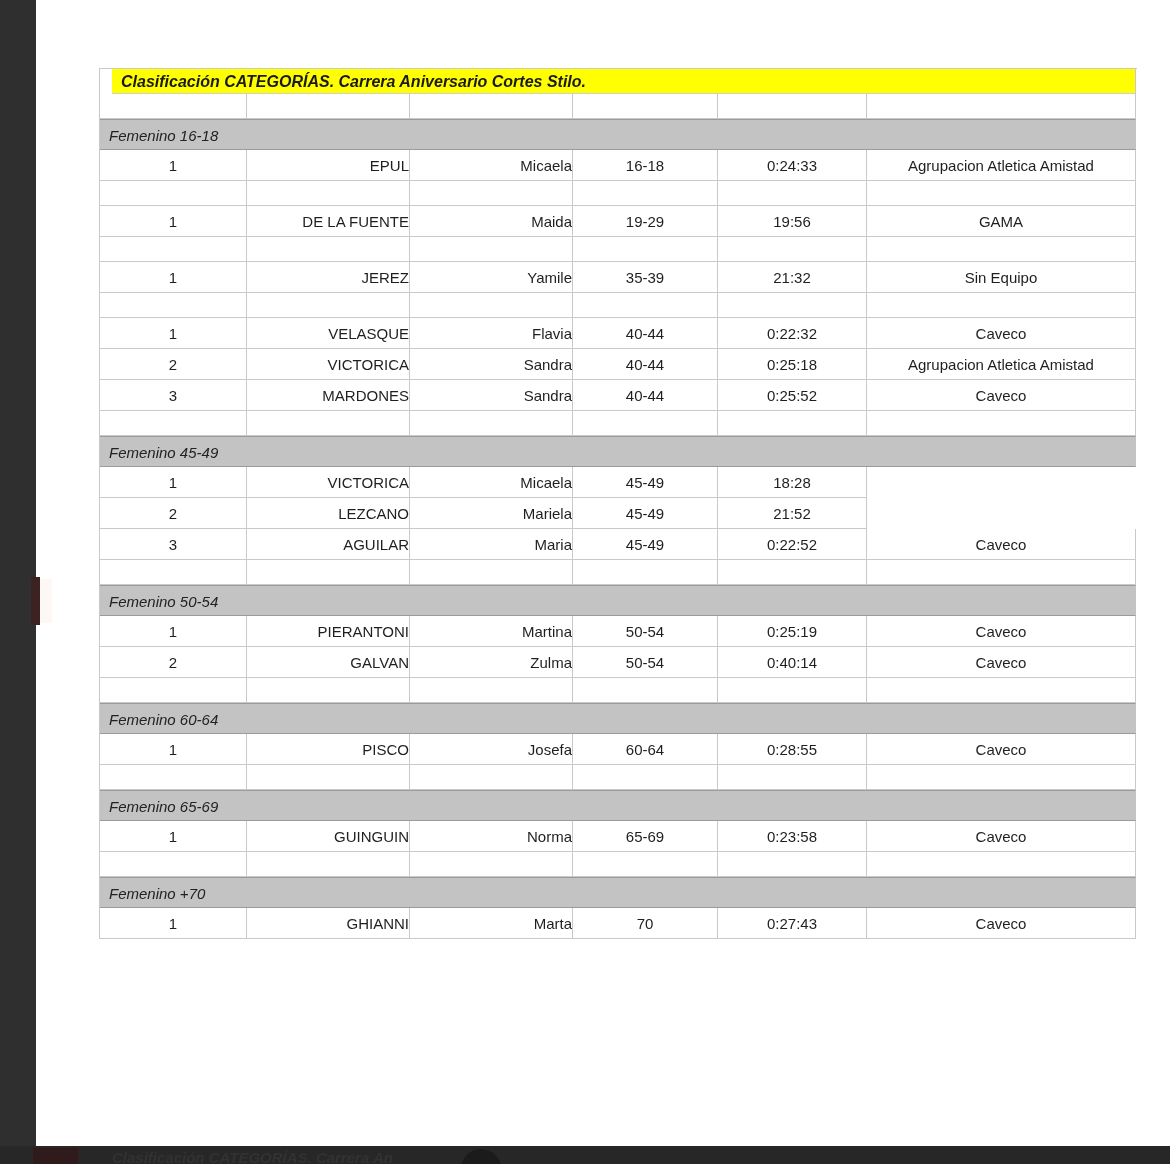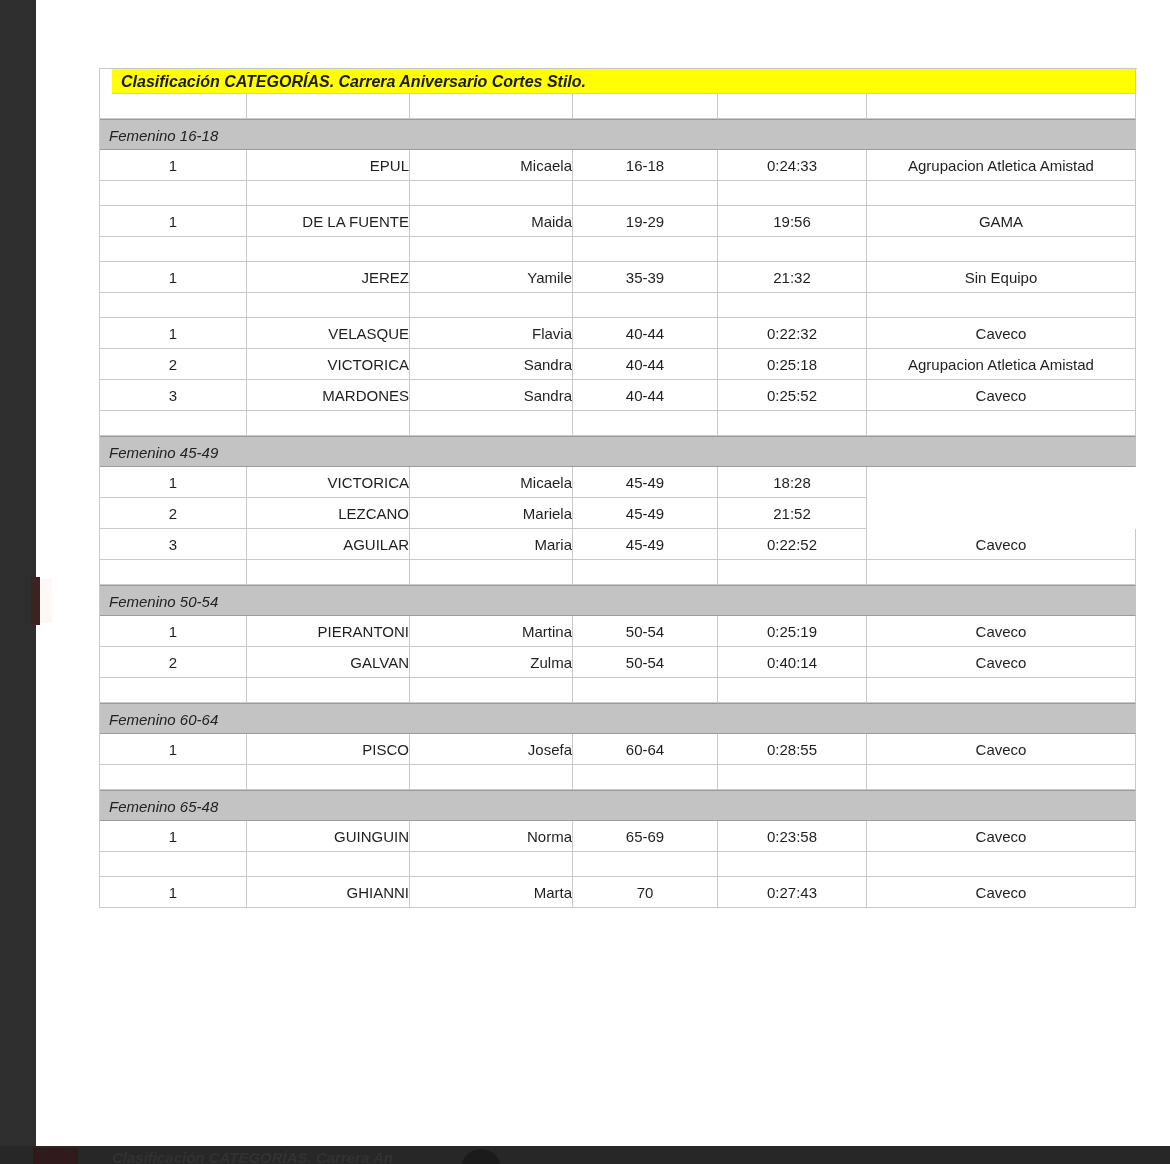--- a/index.html
+++ b/index.html
@@ -254,37 +254,40 @@
       </div>
       <div class="row gap-row">
         <div class="cell "></div>
         <div class="cell "></div>
         <div class="cell "></div>
         <div class="cell "></div>
         <div class="cell "></div>
         <div class="cell "></div>
       </div>
       <div class="row cat-row">
-        <div class="cell span-all">Femenino 65-48</div>
+        <div class="cell span-all">Femenino 65-69</div>
       </div>
       <div class="row">
         <div class="cell c-center">1</div>
         <div class="cell c-left">GUINGUIN</div>
         <div class="cell c-left">Norma</div>
         <div class="cell c-center">65-69</div>
         <div class="cell c-center">0:23:58</div>
         <div class="cell c-center">Caveco</div>
       </div>
       <div class="row gap-row">
         <div class="cell "></div>
         <div class="cell "></div>
         <div class="cell "></div>
         <div class="cell "></div>
         <div class="cell "></div>
         <div class="cell "></div>
+      </div>
+      <div class="row cat-row">
+        <div class="cell span-all">Femenino +70</div>
       </div>
       <div class="row">
         <div class="cell c-center">1</div>
         <div class="cell c-left">GHIANNI</div>
         <div class="cell c-left">Marta</div>
         <div class="cell c-center">70</div>
         <div class="cell c-center">0:27:43</div>
         <div class="cell c-center">Caveco</div>
       </div>
     </div>

